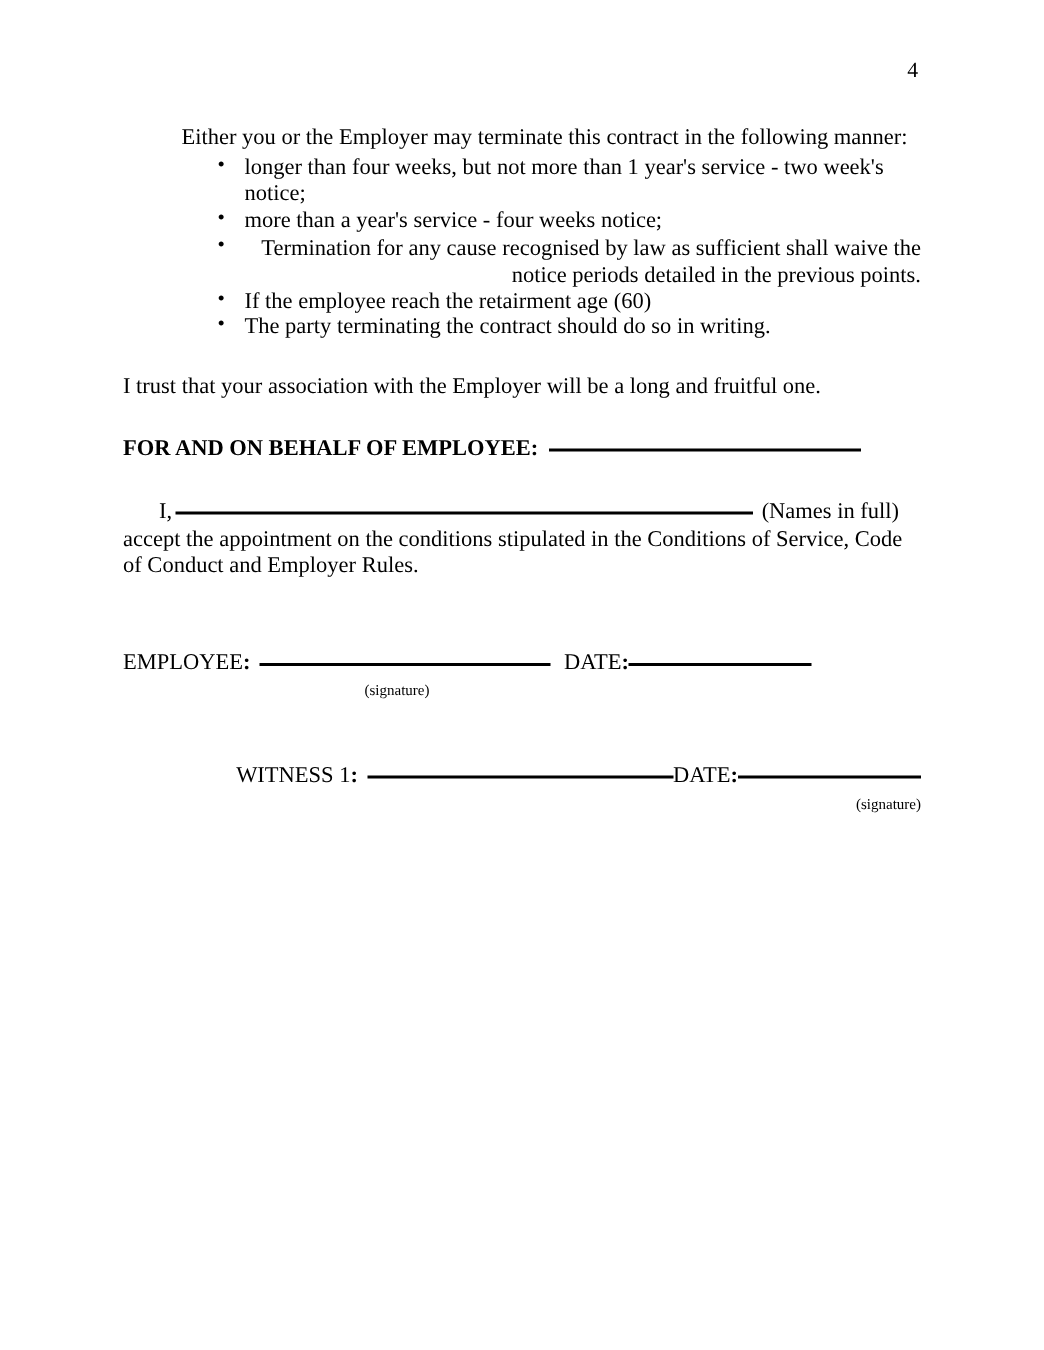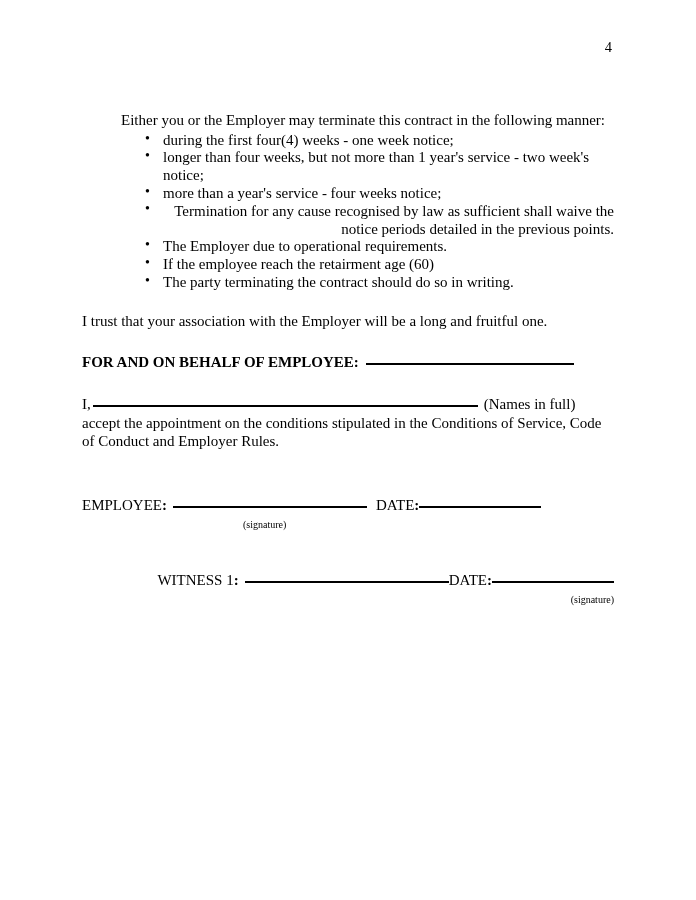--- a/index.html
+++ b/index.html
@@ -31,21 +31,21 @@
     width: 696px;
     text-align: right;
     padding-right: 84px;
     box-sizing: border-box;
     font-size: 14.5px;
     line-height: 1;
   }
 
   .content {
     position: absolute;
-    top: 112px;
+    top: 84px;
     left: 82px;
     width: 532px;
     font-size: 15px;
     line-height: 1.17;
     font-family: Liberation Serif, serif;
   }
 
   .intro-line {
     margin: 0 0 2px 39px;
     font-size: 15px;
@@ -93,20 +93,21 @@
     vertical-align: 2px;
     margin-left: 7px;
   }
 
   .block-names {
     margin: 25px 0 0 0;
     font-size: 15px;
   }
   .block-names .line1 {
     white-space: nowrap;
+    margin-left: 24px;
   }
   .block-names .rule-names {
     display: inline-block;
     width: 385px;
     border-bottom: 2px solid #000;
     vertical-align: 2px;
     margin-left: 2px;
   }
   .block-names .names-label {
     margin-left: 6px;
@@ -165,25 +166,23 @@
 
 <div class="page">
 
   <div class="page-number">4</div>
 
   <div class="content">
 
     <p class="intro-line">Either you or the Employer may terminate this contract in the following manner:</p>
 
     <ul class="bullets">
-      <li>during the first four(4) weeks - one week notice;</li>
       <li>longer than four weeks, but not more than 1 year's service - two week's notice;</li>
       <li>more than a year's service - four weeks notice;</li>
       <li class="wrap">Termination for any cause recognised by law as sufficient shall waive the notice periods detailed in the previous points.</li>
-      <li>The Employer due to operational requirements.</li>
       <li>If the employee reach the retairment age (60)</li>
       <li>The party terminating the contract should do so in writing.</li>
     </ul>
 
     <p class="para-trust">I trust that your association with the Employer will be a long and fruitful one.</p>
 
     <p class="heading-employer">
       <span>FOR AND ON BEHALF OF EMPLOYEE:</span><span class="rule"></span>
     </p>
 

